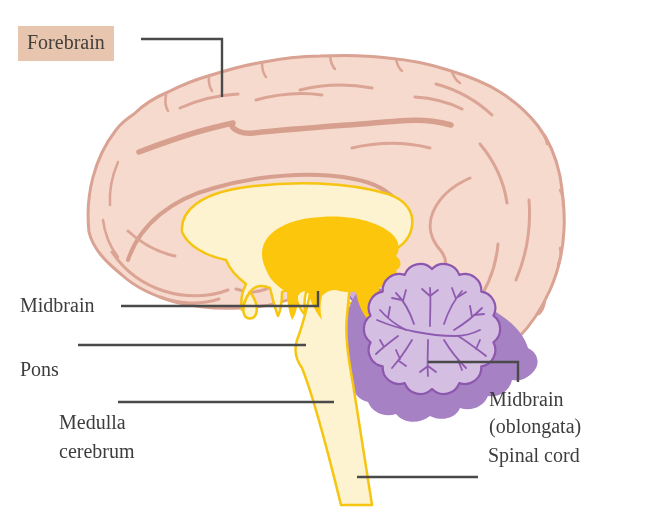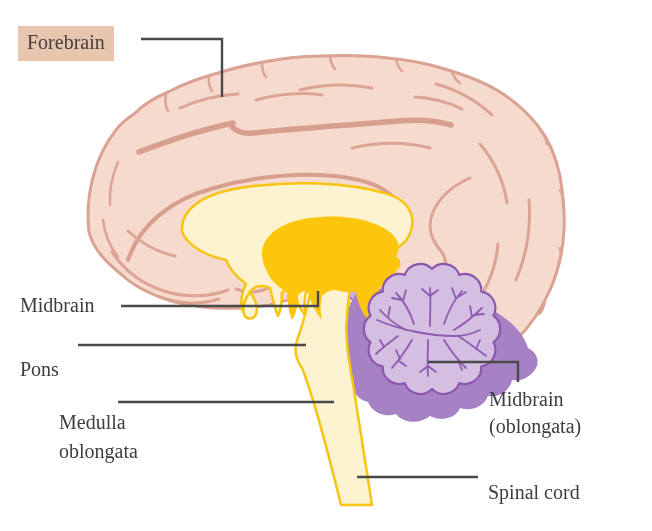--- a/index.html
+++ b/index.html
@@ -24,21 +24,21 @@
   
   .label{position:absolute;font-size:20px;line-height:26px;color:var(--c-label_text);white-space:nowrap;}
   .label-forebrain{
     left:18px;top:26px;background:var(--c-forebrain_highlight);
     color:var(--c-forebrain_text);padding:3px 9px 5px 9px;line-height:27px;
   }
   .label-midbrain{left:20px;top:292px;}
   .label-pons{left:20px;top:332px;margin-top:24px;}
   .label-medulla{left:20px;top:408px;line-height:29px;margin-left:39px;}
   .label-hindbrain{left:489px;top:386px;line-height:27px;}
-  .label-spinal{left:488px;top:479px;}
+  .label-spinal{left:488px;top:442px;}
 </style>
 </head>
 <body>
 
 <div class="stage">
   <svg width="652" height="531" viewBox="0 0 652 531">
 
     <path class="cerebrum" d="
       M 89 232
       C 85 196, 94 158, 116 130
@@ -218,20 +218,20 @@
     <path class="leader" d="M 357 477 L 478 477"></path>
   </svg>
 
   <div class="label label-forebrain">
     <div>Forebrain</div>
   </div>
   <div class="label label-midbrain">Midbrain</div>
   <div class="label label-pons">Pons</div>
   <div class="label label-medulla">
     <div>Medulla</div>
-    <div>oblongata</div>
+    <div>cerebrum</div>
   </div>
   <div class="label label-hindbrain">
     <div>Midbrain</div>
     <div>(oblongata)</div>
   </div>
   <div class="label label-spinal">Spinal cord</div>
 </div>
 
 </body></html>

